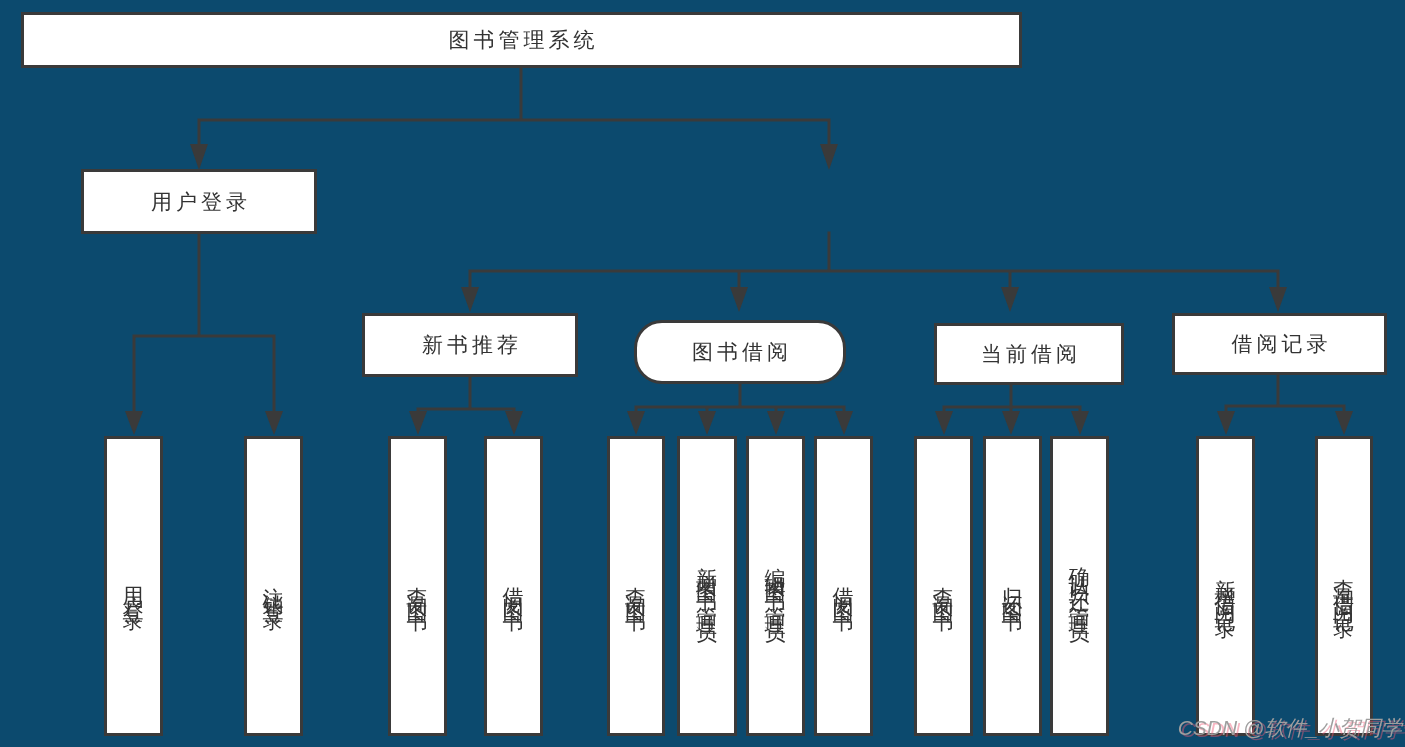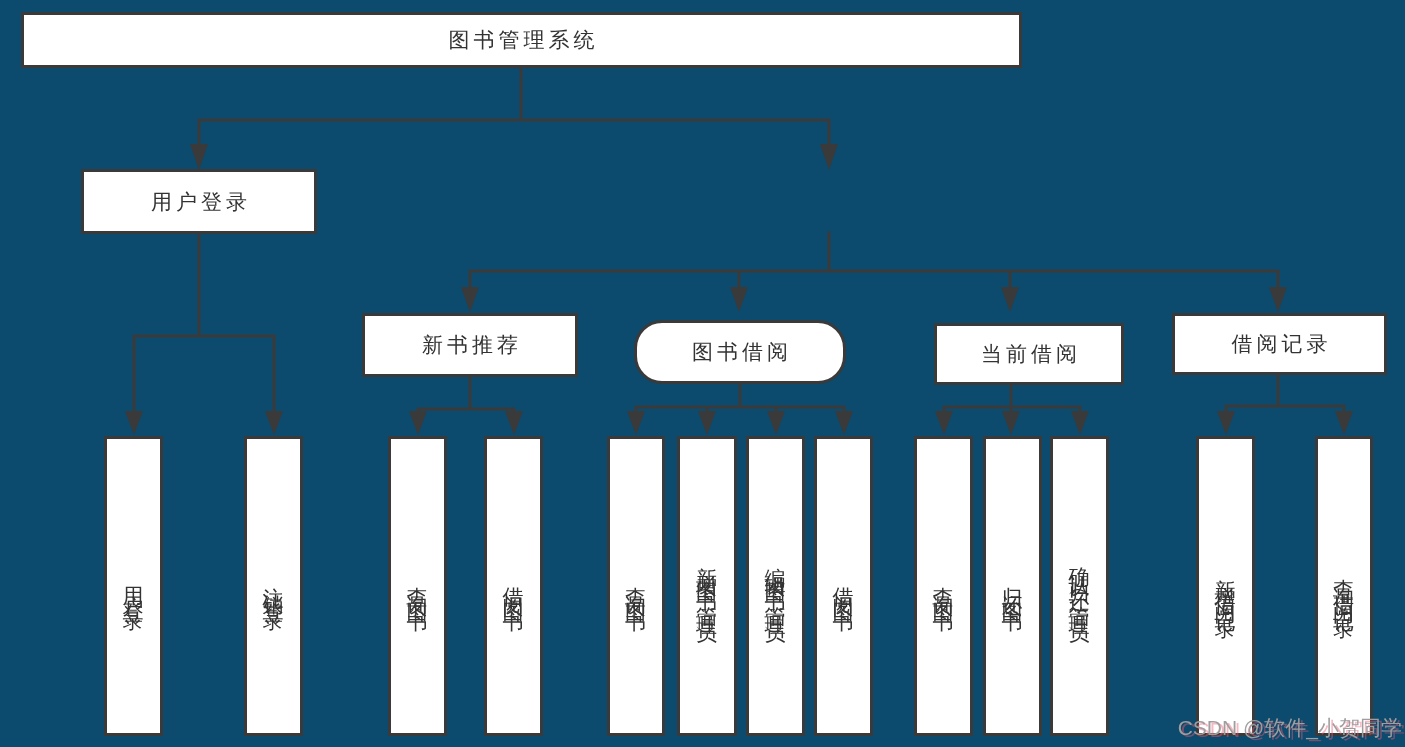--- a/index.html
+++ b/index.html
@@ -46,20 +46,21 @@
   }
   .watermark {
     position: absolute;
     right: 3px;
     bottom: 5px;
     font-size: 21px;
     color: #9e9e9e;
     text-shadow: 3px 2px 0 rgba(239, 91, 119, 0.45);
     white-space: nowrap;
     z-index: 5;
+    font-style: italic;
   }
 </style>
 </head>
 <body>
 
 <div class="canvas">
 
   <svg class="connectors" width="1405" height="747" viewBox="0 0 1405 747">
     <g stroke="#3a3a3a" stroke-width="3" fill="none" stroke-linecap="square">
 

